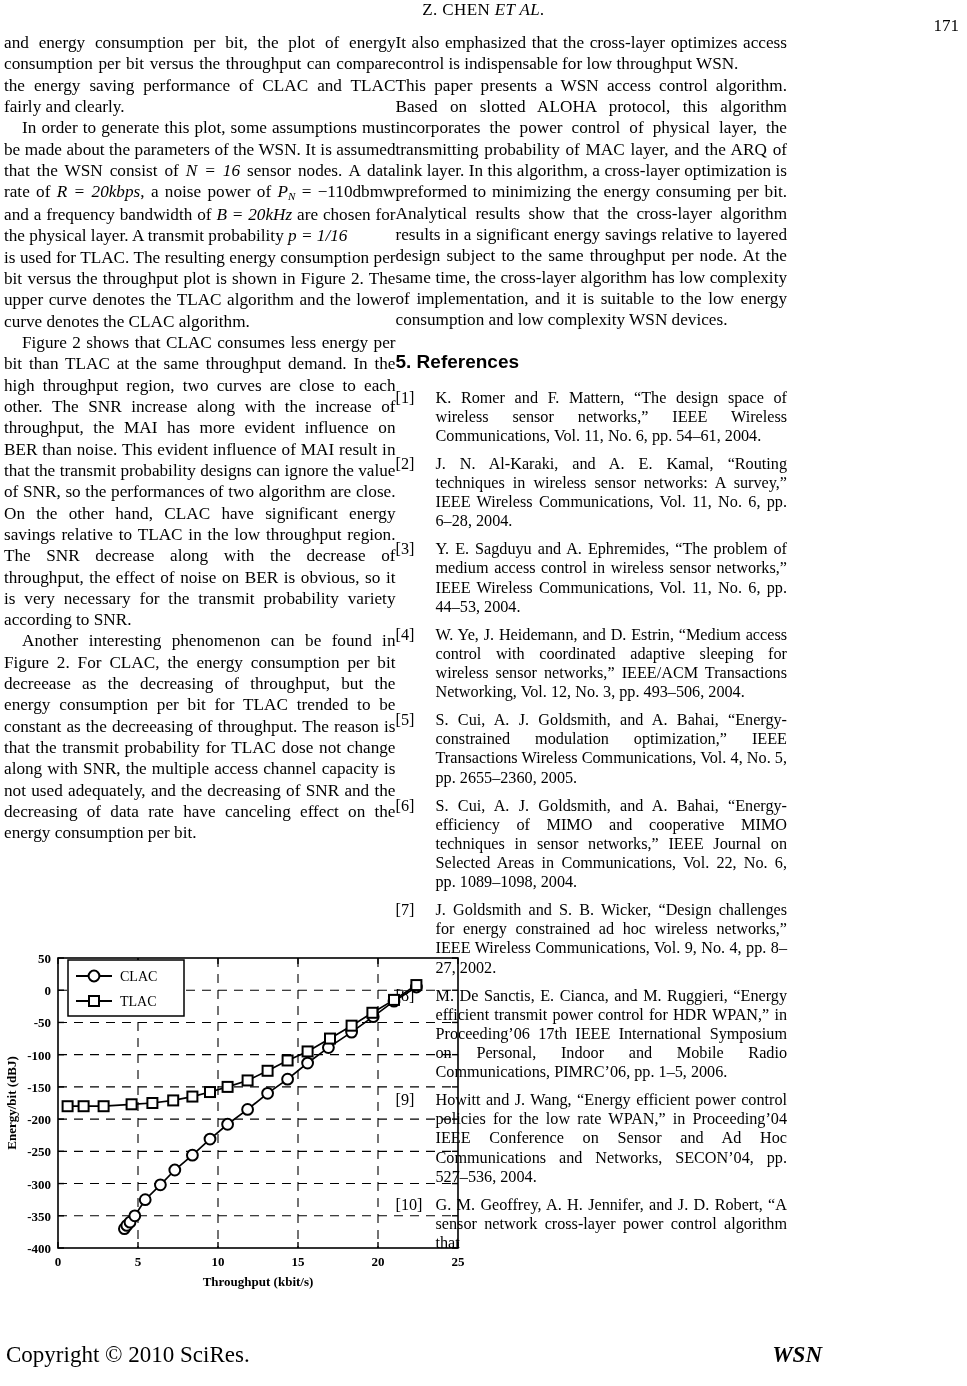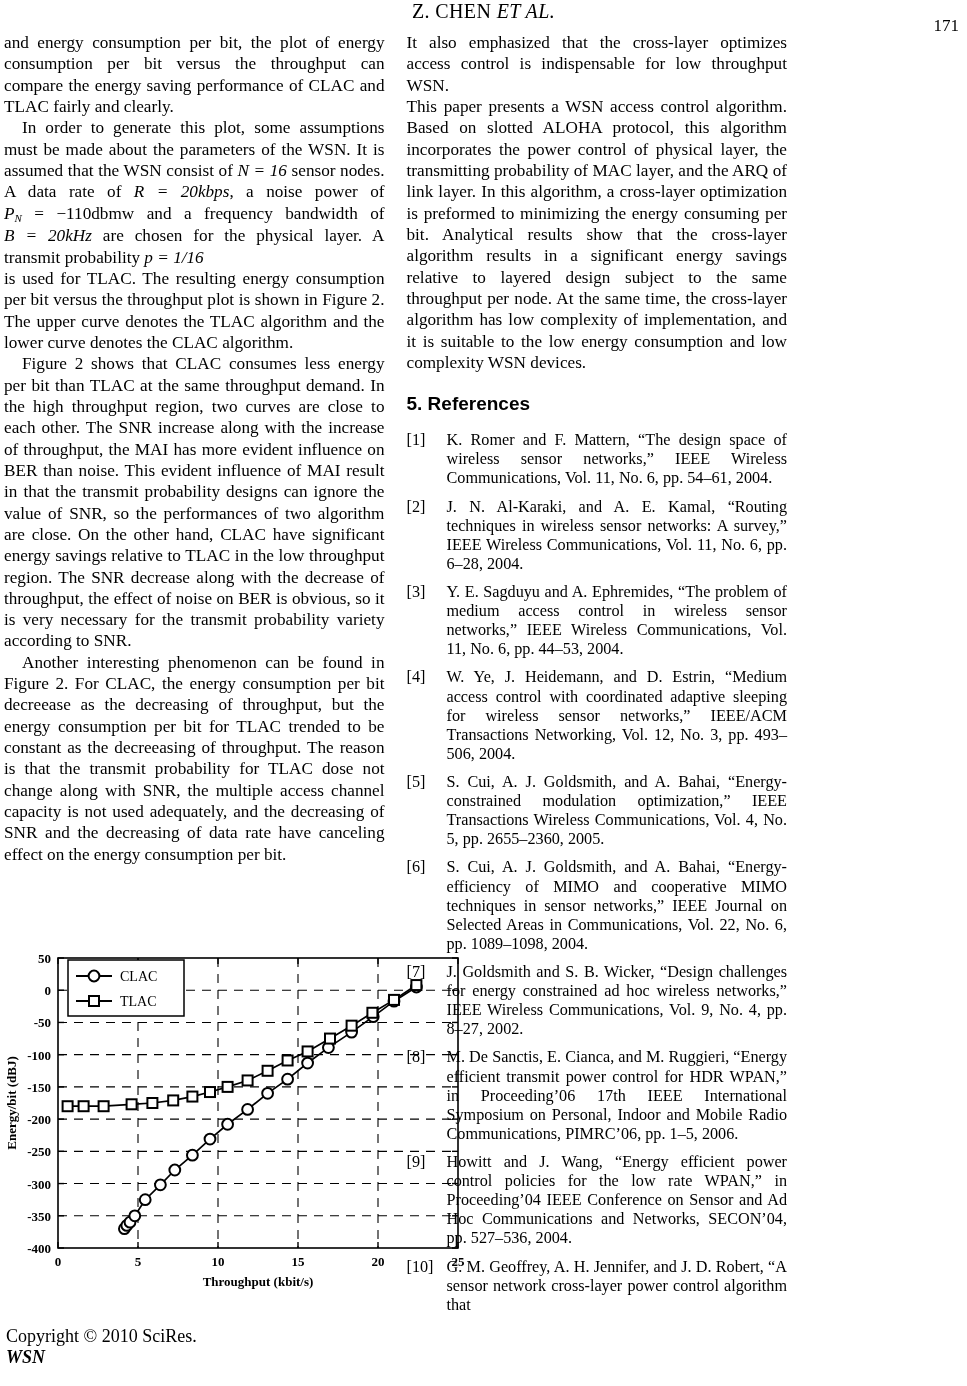--- a/index.html
+++ b/index.html
@@ -11,32 +11,32 @@
     position:relative;
     overflow:hidden;
   }
   .page { position:relative; width:967px; height:1386px; }
 
   
   .runhead {
     position:absolute; left:0; top:0; width:967px; height:30px;
     display:flex; align-items:flex-start; justify-content:center;
   }
-  .runhead-title { font-size:20px; letter-spacing:.4px; }
+  .runhead-title { font-size:17px; letter-spacing:.4px; }
   .runhead-title .ital { font-style:italic; }
   .runhead-page { position:absolute; right:8px; top:16px; font-size:17px; }
 
   
   .cols {
     position:absolute; left:0; top:32px; width:791px;
     display:flex; gap:0;
   }
   .col { width:466px; }
   .col-left { padding:0 0 0 4px; }
-  .col-right { margin-left:22px; padding:0 4px 0 0; }
+  .col-right { margin-left:0; padding:0 4px 0 0; }
 
   p.body {
     margin:0;
     font-size:17.2px;
     line-height:1.24;
     text-align:justify;
     text-justify:inter-word;
     hyphens:none;
   }
   p.body.indent { text-indent:18px; }
@@ -73,22 +73,21 @@
   svg.chart { display:block; }
   .tick { font-family:"Liberation Serif", serif; font-size:13px; font-weight:bold; }
   .axlabel { font-family:"Liberation Serif", serif; font-size:13px; font-weight:bold; }
   .legtxt { font-family:"Liberation Serif", serif; font-size:14px; }
 
   
   .footer {
     position:absolute; left:0; bottom:18px; width:828px;
     display:flex; justify-content:space-between; padding:0 6px;
     box-sizing:border-box;
-    font-size:18px;
-    flex-direction:column;
+    font-size:23px;
   }
   .footer .wsn { font-style:italic; font-weight:bold; }
 </style>
 </head>
 <body>
 
 <div class="page">
 
   <div class="runhead">
     <div class="runhead-title">

